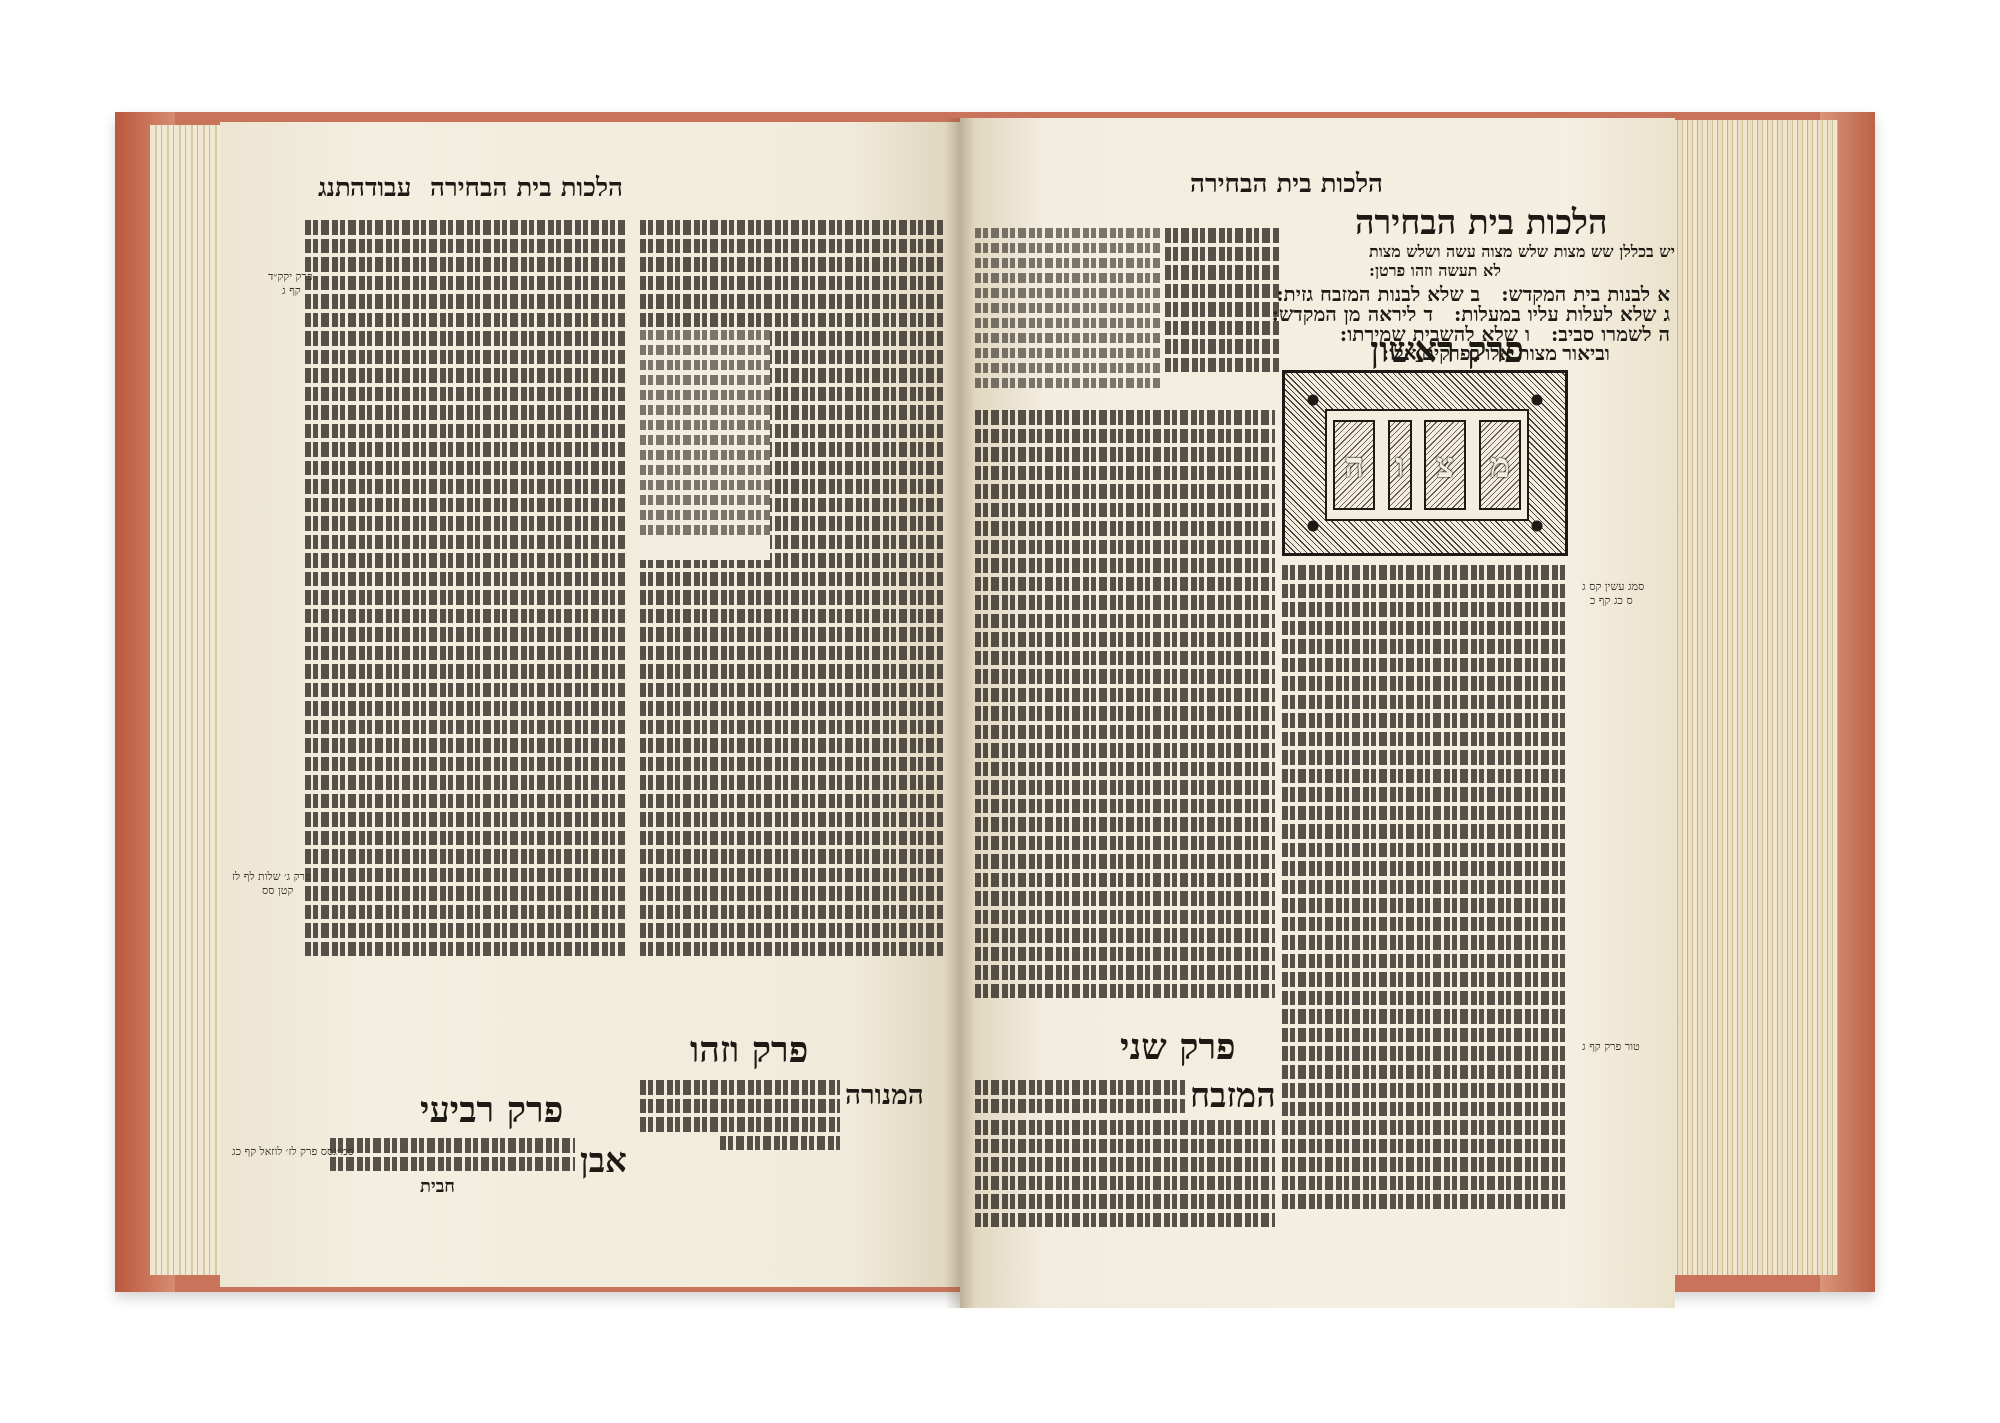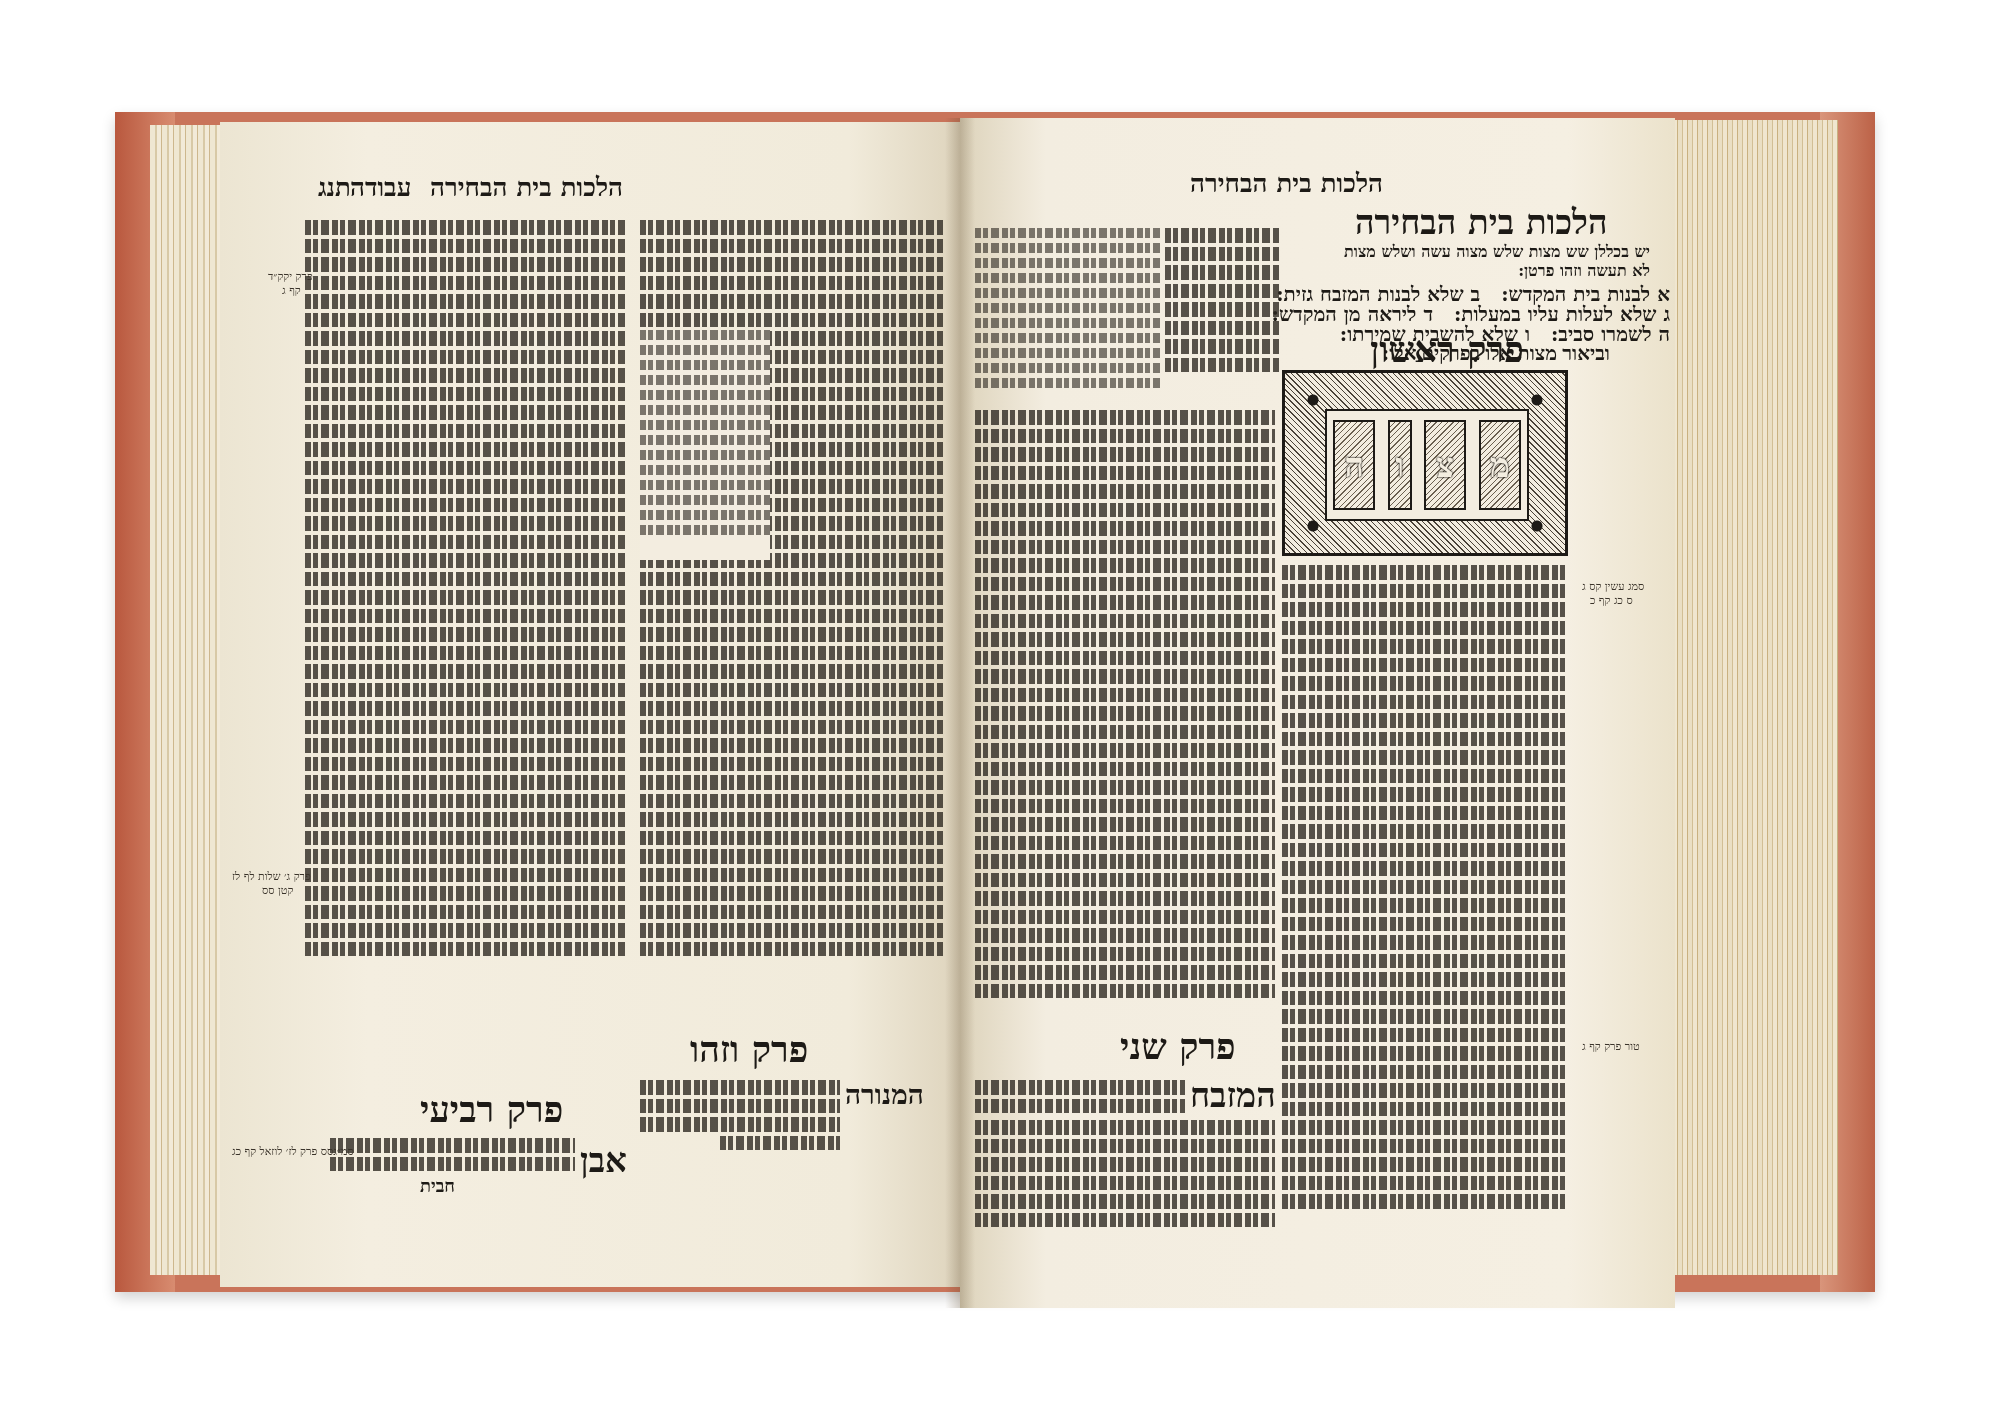--- a/index.html
+++ b/index.html
@@ -9,21 +9,21 @@
   .cover-right{position:absolute;left:1820px;top:112px;width:55px;height:1180px;background:linear-gradient(90deg,#d9957b,#bc6247);}
   .edges-left{position:absolute;left:150px;top:125px;width:75px;height:1150px;background:repeating-linear-gradient(90deg,#efe7d2 0 5px,#d8c9a6 5px 7px,#f2ead8 7px 11px,#cdb78d 11px 12px);}
   .edges-right{position:absolute;left:1668px;top:120px;width:170px;height:1155px;background:repeating-linear-gradient(90deg,#eadfc4 0 4px,#d2bf95 4px 5px,#f0e6cf 5px 9px,#c9b180 9px 10px);}
   .page{position:absolute;background:#f2ecdd;}
   .page-left{left:220px;top:122px;width:740px;height:1165px;background:linear-gradient(90deg,#ece5d2 0%,#f4eee0 20%,#f1ebdb 85%,#ded4bd 100%);}
   .page-right{left:960px;top:118px;width:715px;height:1190px;background:linear-gradient(90deg,#ddd3bb 0%,#f3ede0 12%,#f5efe2 85%,#ebe2cb 100%);}
   .gutter{position:absolute;left:945px;top:118px;width:30px;height:1190px;background:linear-gradient(90deg,rgba(0,0,0,0) 0%,rgba(90,70,40,0.25) 50%,rgba(0,0,0,0) 100%);}
   .he{direction:rtl;color:#1d1a16;}
   .runhead{position:absolute;font-size:26px;font-weight:bold;white-space:nowrap;}
   .title{position:absolute;font-size:34px;font-weight:bold;white-space:nowrap;}
-  .sub{position:absolute;font-size:16px;font-weight:bold;text-align:right;}
+  .sub{position:absolute;font-size:16px;font-weight:bold;text-align:left;margin-left:39px;}
   .chap{position:absolute;font-size:36px;font-weight:bold;white-space:nowrap;}
   .word{position:absolute;font-size:34px;font-weight:bold;white-space:nowrap;}
   .col{position:absolute;overflow:hidden;}
   .line{height:14.5px;margin-bottom:4px;background:repeating-linear-gradient(90deg,#2a251e 0 6px,rgba(0,0,0,0) 6px 8px,#2a251e 8px 13px,rgba(0,0,0,0) 13px 16px,#2a251e 16px 24px,rgba(0,0,0,0) 24px 27px);opacity:0.78;}
   .line.small{height:10px;margin-bottom:5px;opacity:0.6;}
   .line.short{width:60%;margin-left:auto;}
   .margin-note{position:absolute;font-size:11px;color:#3a332a;white-space:nowrap;}
   .list{position:absolute;font-size:20px;font-weight:bold;}
   .list div{white-space:nowrap;height:20px;}
   .woodcut{position:absolute;left:1282px;top:370px;width:280px;height:180px;border:3px solid #1d1a16;background:

